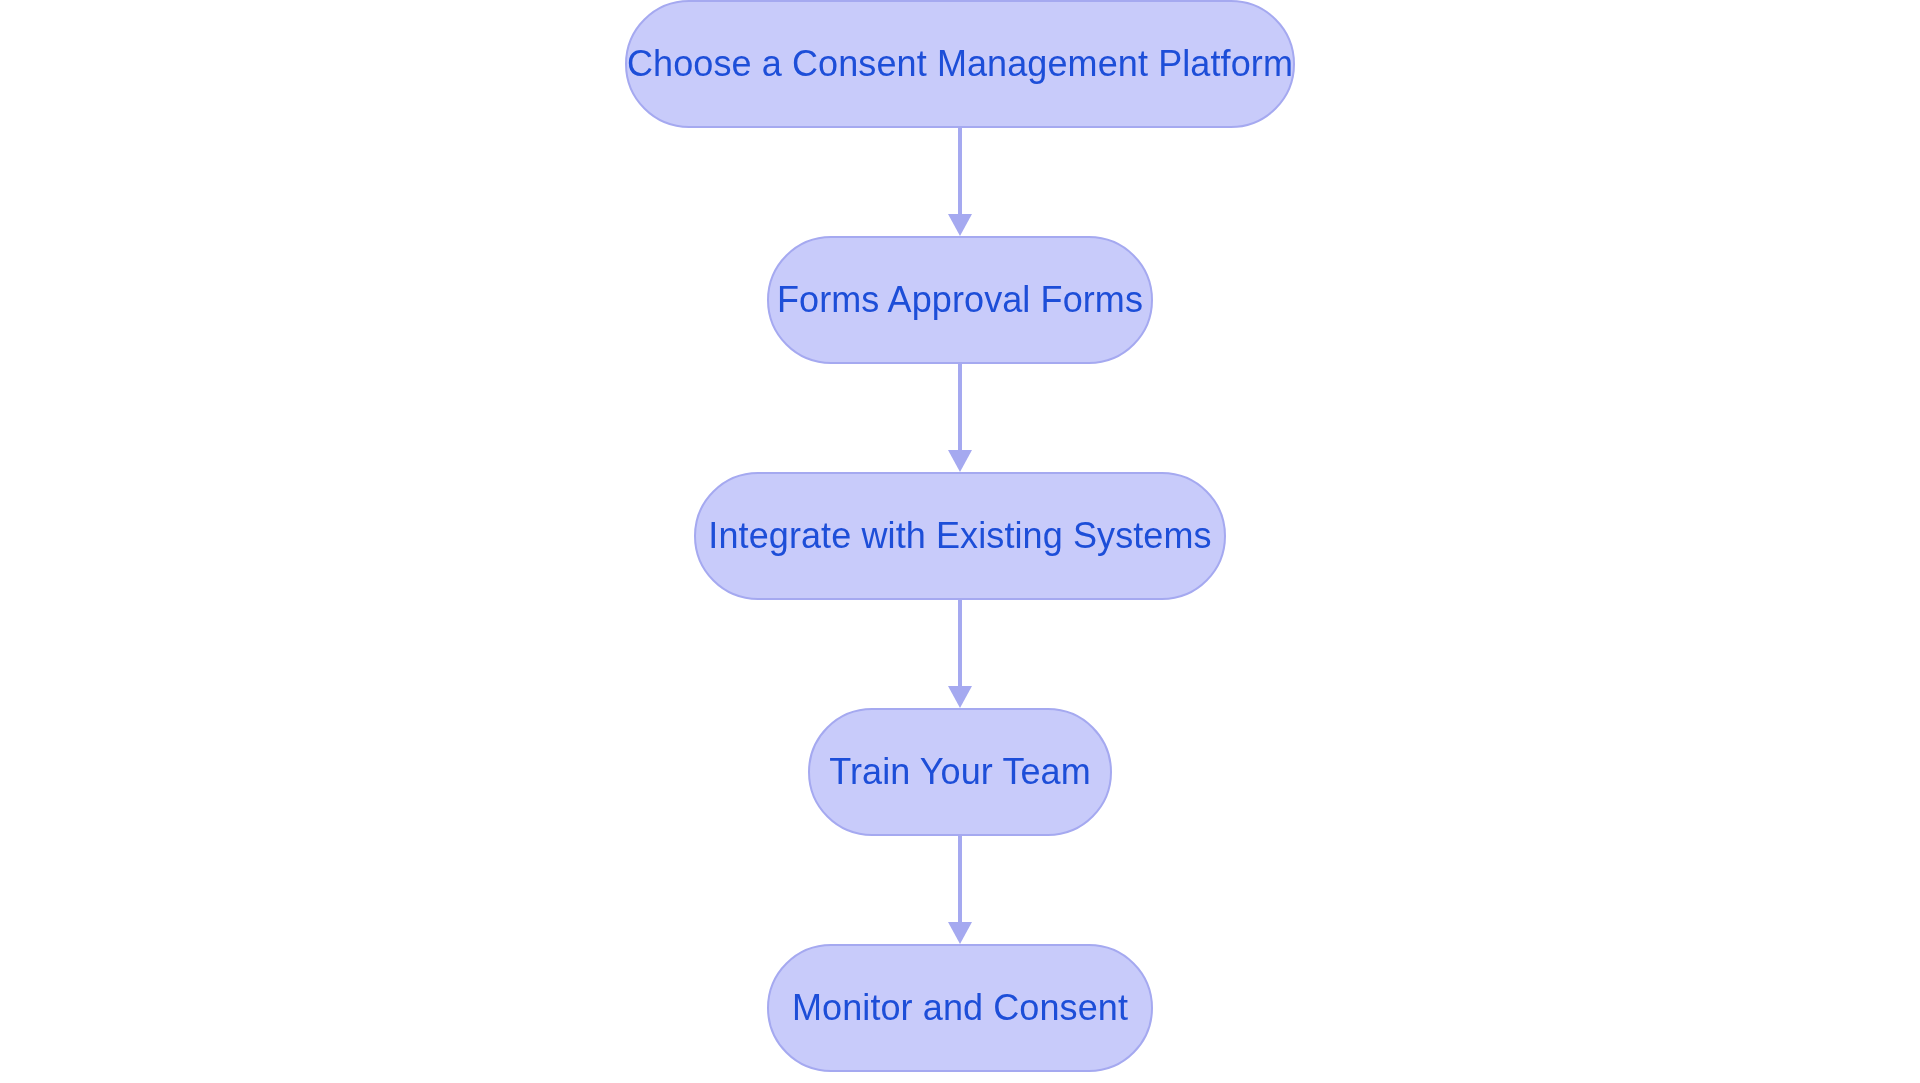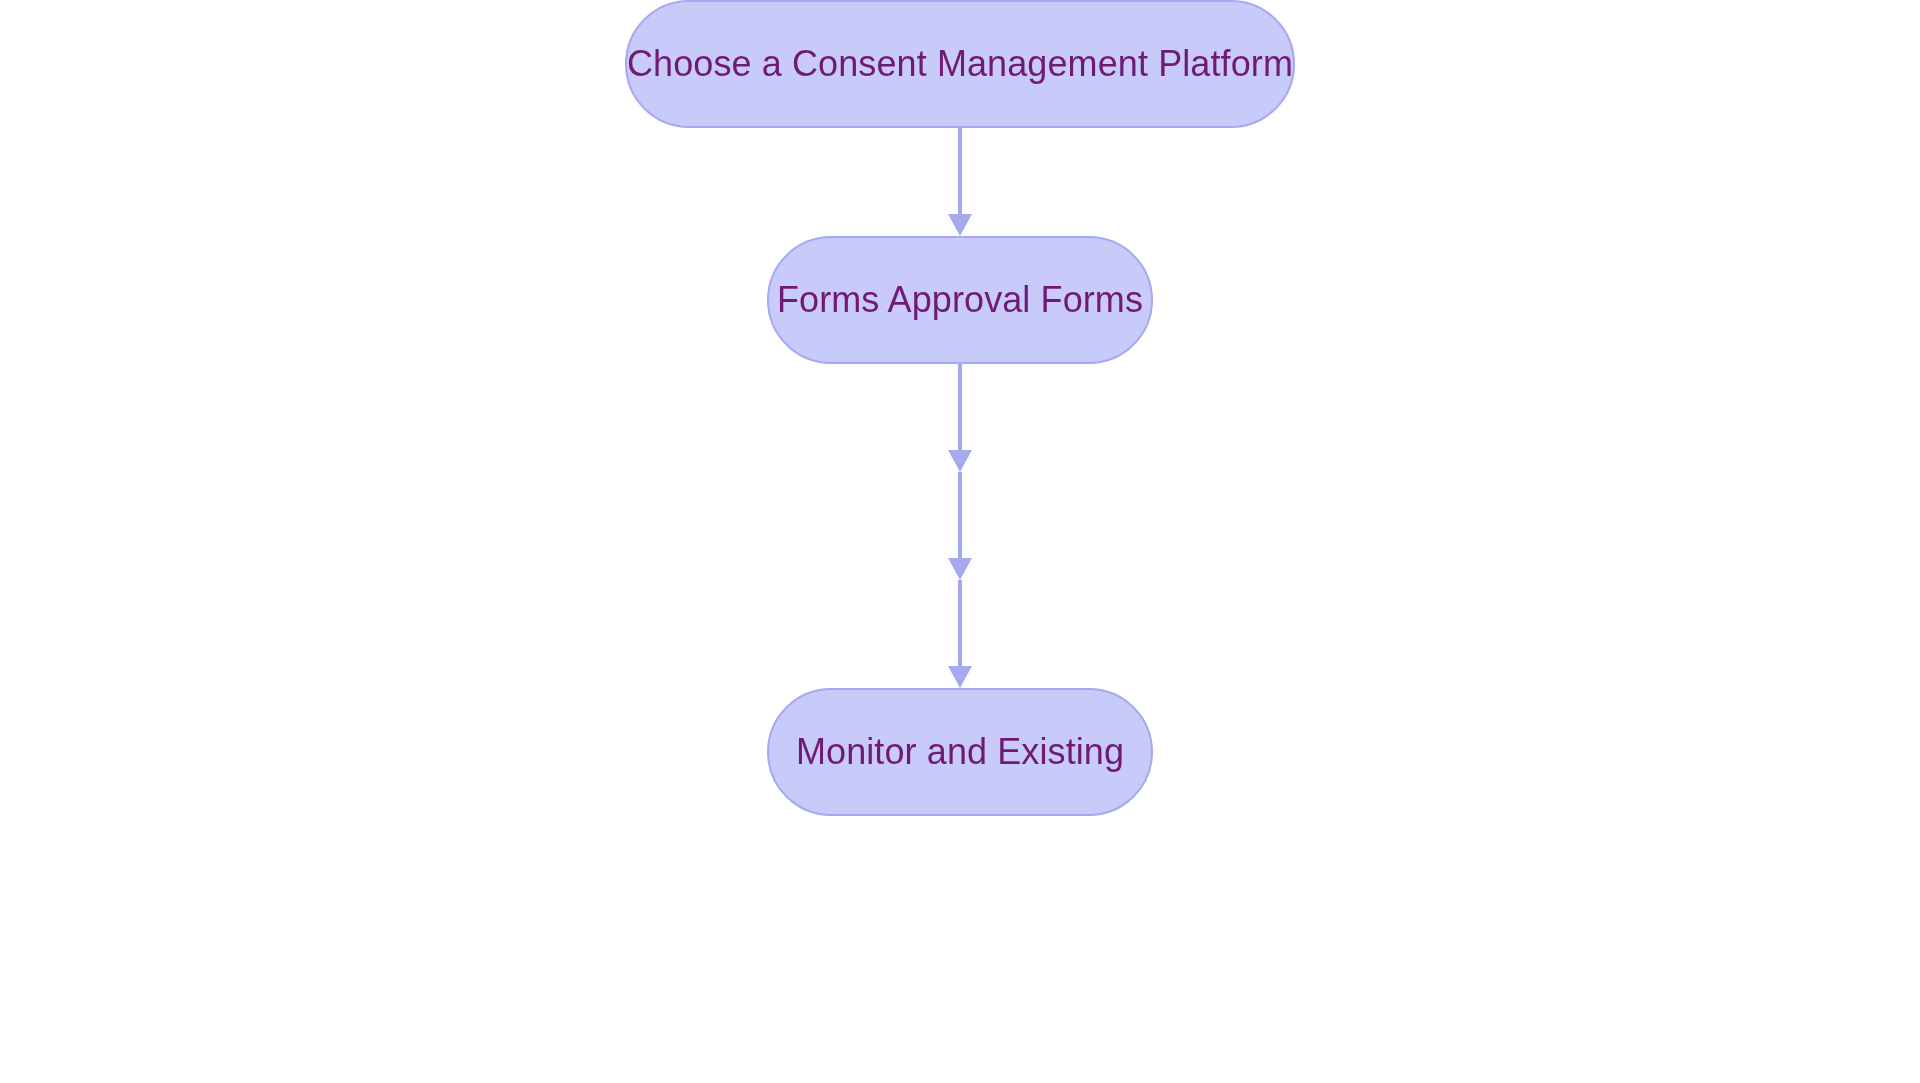--- a/index.html
+++ b/index.html
@@ -44,21 +44,21 @@
     justify-content: center;
     padding: 0 56px;
     position: relative;
     flex: 0 0 auto;
   }
 
   .node-label {
     font-family: "Liberation Sans", sans-serif;
     font-size: 36px;
     font-weight: 400;
-    color: #701a75;
+    color: #1d4ed8;
     line-height: 1;
     white-space: nowrap;
     letter-spacing: 0.1px;
   }
 
   .connector {
     flex: 0 0 auto;
     width: 24px;
     height: 108px;
     position: relative;
@@ -110,30 +110,36 @@
 
     <div class="node n1">
       <span class="node-label">Forms Approval Forms</span>
     </div>
 
     <div class="connector">
       <div class="line"></div>
       <div class="arrowhead"></div>
     </div>
 
+    <div class="node n2">
+      <span class="node-label">Integrate with Existing Systems</span>
+    </div>
 
     <div class="connector">
       <div class="line"></div>
       <div class="arrowhead"></div>
     </div>
 
+    <div class="node n3">
+      <span class="node-label">Train Your Team</span>
+    </div>
 
     <div class="connector">
       <div class="line"></div>
       <div class="arrowhead"></div>
     </div>
 
     <div class="node n4">
-      <span class="node-label">Monitor and Existing</span>
+      <span class="node-label">Monitor and Consent</span>
     </div>
 
   </div>
 </div>
 
 </body></html>

